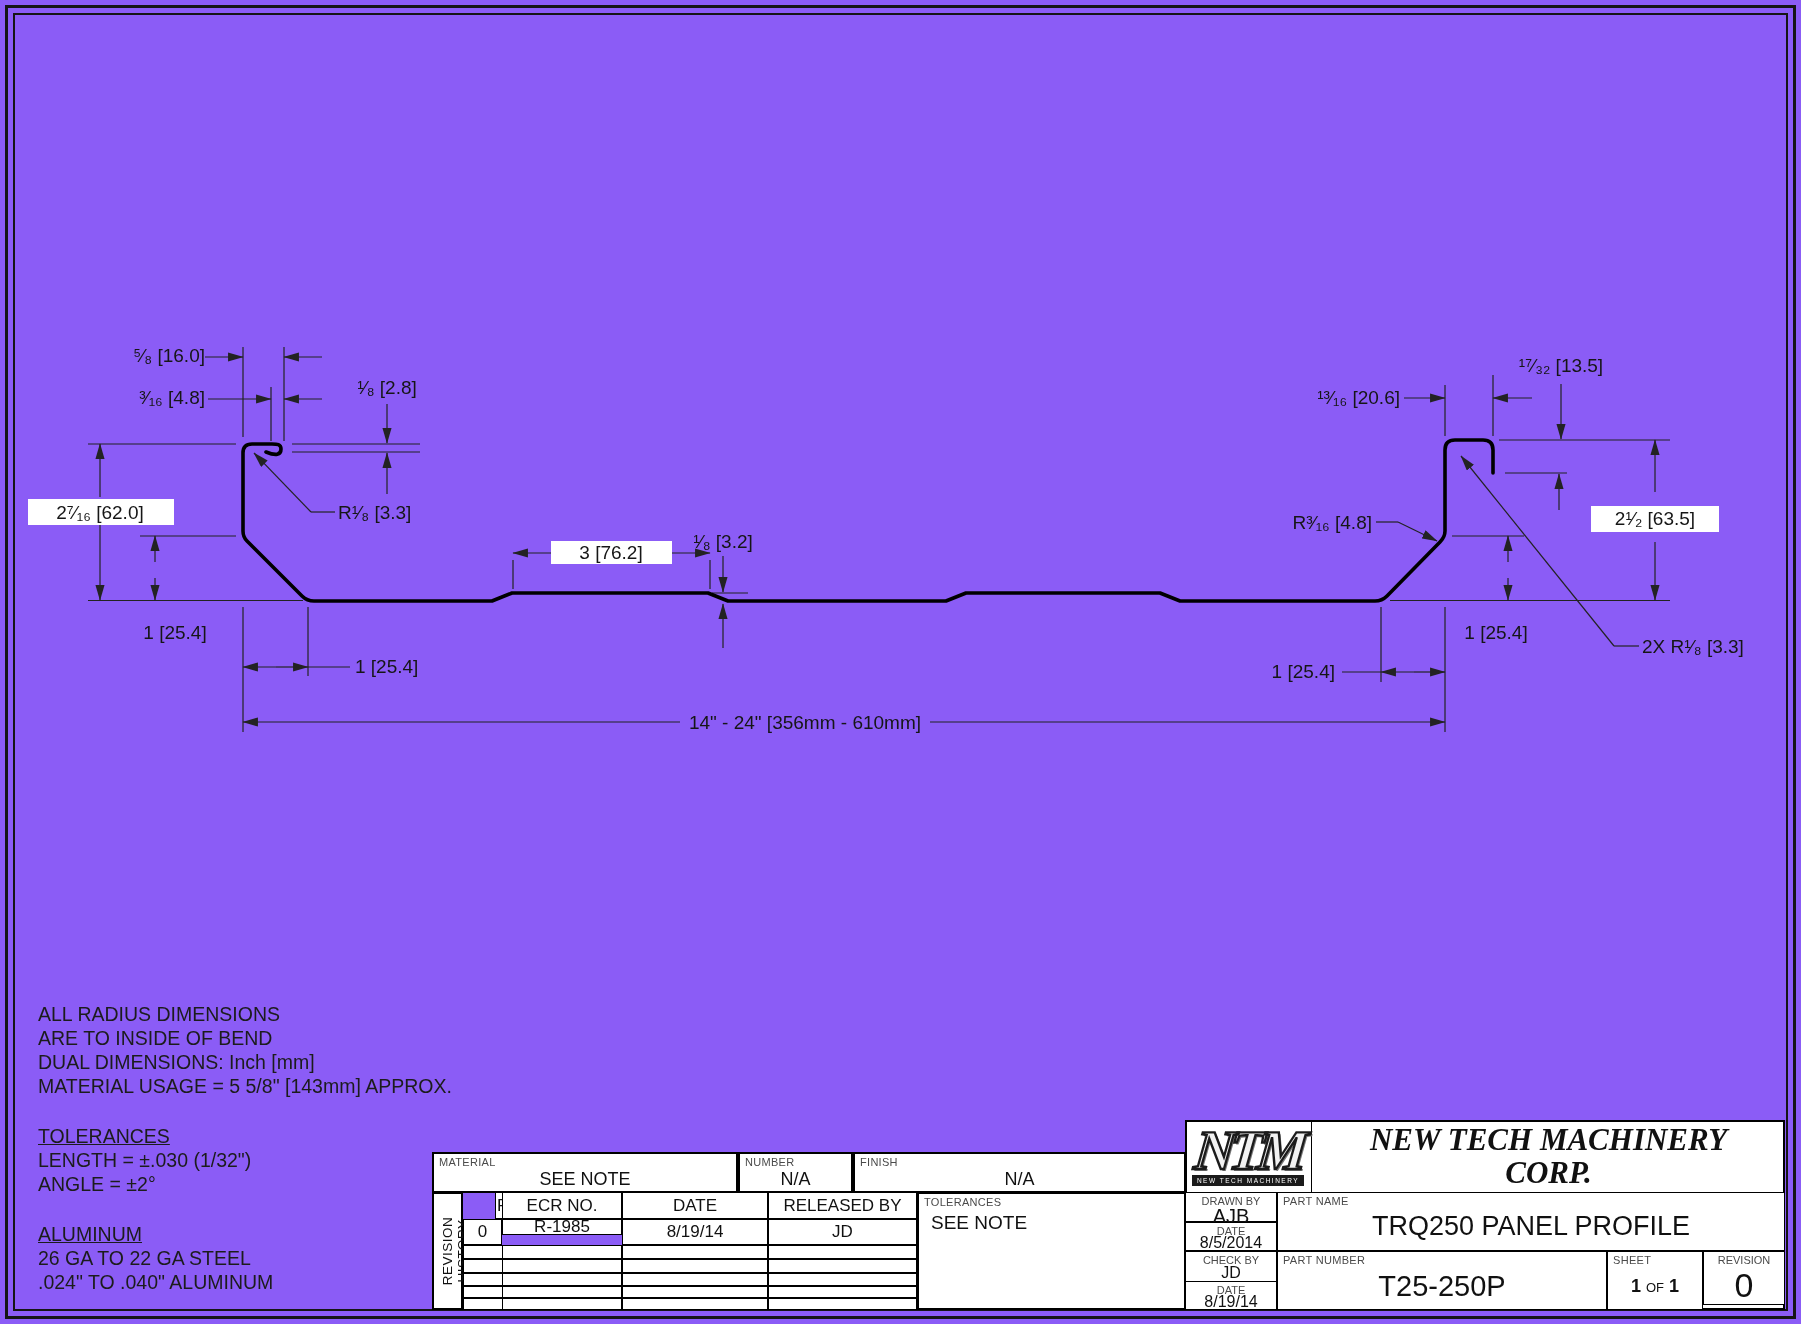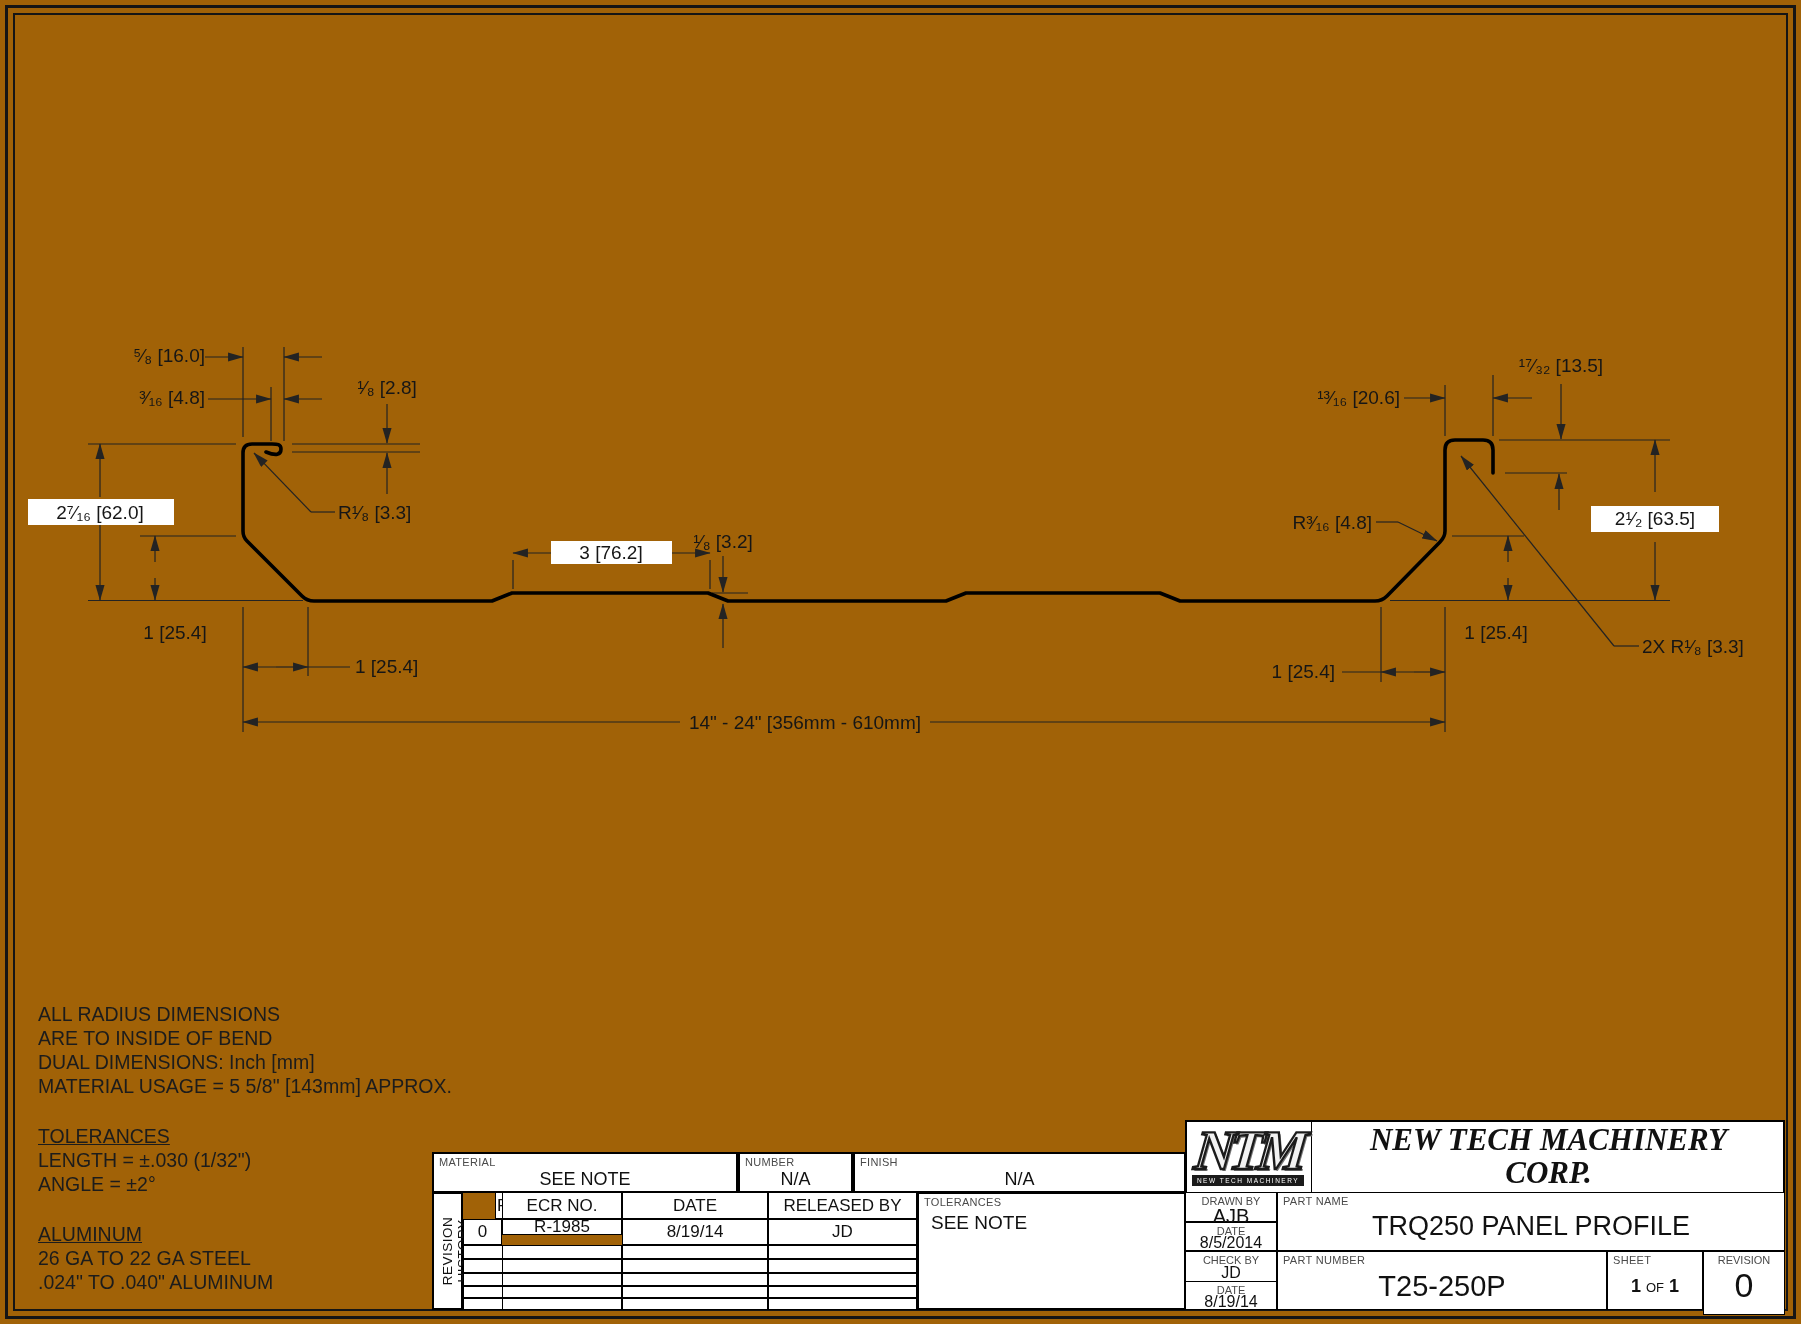--- a/index.html
+++ b/index.html
@@ -1,16 +1,16 @@
 <!DOCTYPE html>
 <html><head>
 <meta charset="utf-8">
 <style>
   html,body{margin:0;padding:0;background:#e9e9e9;}
-  #page{position:relative;width:1801px;height:1324px;background:#a16207;
+  #page{position:relative;width:1801px;height:1324px;background:#8b5cf6;
         font-family:"Liberation Sans",sans-serif;color:#111;overflow:hidden;}
   .frame-a{position:absolute;left:5px;top:5px;right:5px;bottom:5px;border:3px solid #151515;pointer-events:none;}
   .frame-b{position:absolute;left:13px;top:13px;right:13px;bottom:13px;border:2px solid #151515;pointer-events:none;}
   #draw{position:absolute;left:0;top:0;}
   .dl{stroke:#232323;stroke-width:1.2;fill:none;}
   .profile{stroke:#000;stroke-width:3.6;fill:none;stroke-linejoin:round;stroke-linecap:round;}
   .dt{font:19px "Liberation Sans",sans-serif;fill:#161616;}
   .mask{fill:#fff;}
   
   #notes{position:absolute;left:38px;top:1002px;font-size:19.5px;line-height:24px;color:#1c1c1c;}
@@ -257,18 +257,18 @@
       <span class="bigval" style="top:18px;font-size:29px;">T25-250P</span>
     </div>
     <div class="cell" style="left:1607px;top:1251px;width:96px;height:59px;">
       <span class="lbl">SHEET</span>
       <span class="bigval" style="top:24px;font-size:18px;font-weight:bold;">
         <span>1</span>
         <span style="font-size:13px;font-weight:normal;">OF</span>
         <span>1</span>
       </span>
     </div>
-    <div class="cell" style="left:1703px;top:1251px;width:82px;height:64px;">
+    <div class="cell" style="left:1703px;top:1251px;width:82px;height:54px;">
       <span class="lbl-c">REVISION</span>
       <span class="bigval" style="top:14px;font-size:34px;">0</span>
     </div>
   </div>
 </div>
 
 </body></html>

